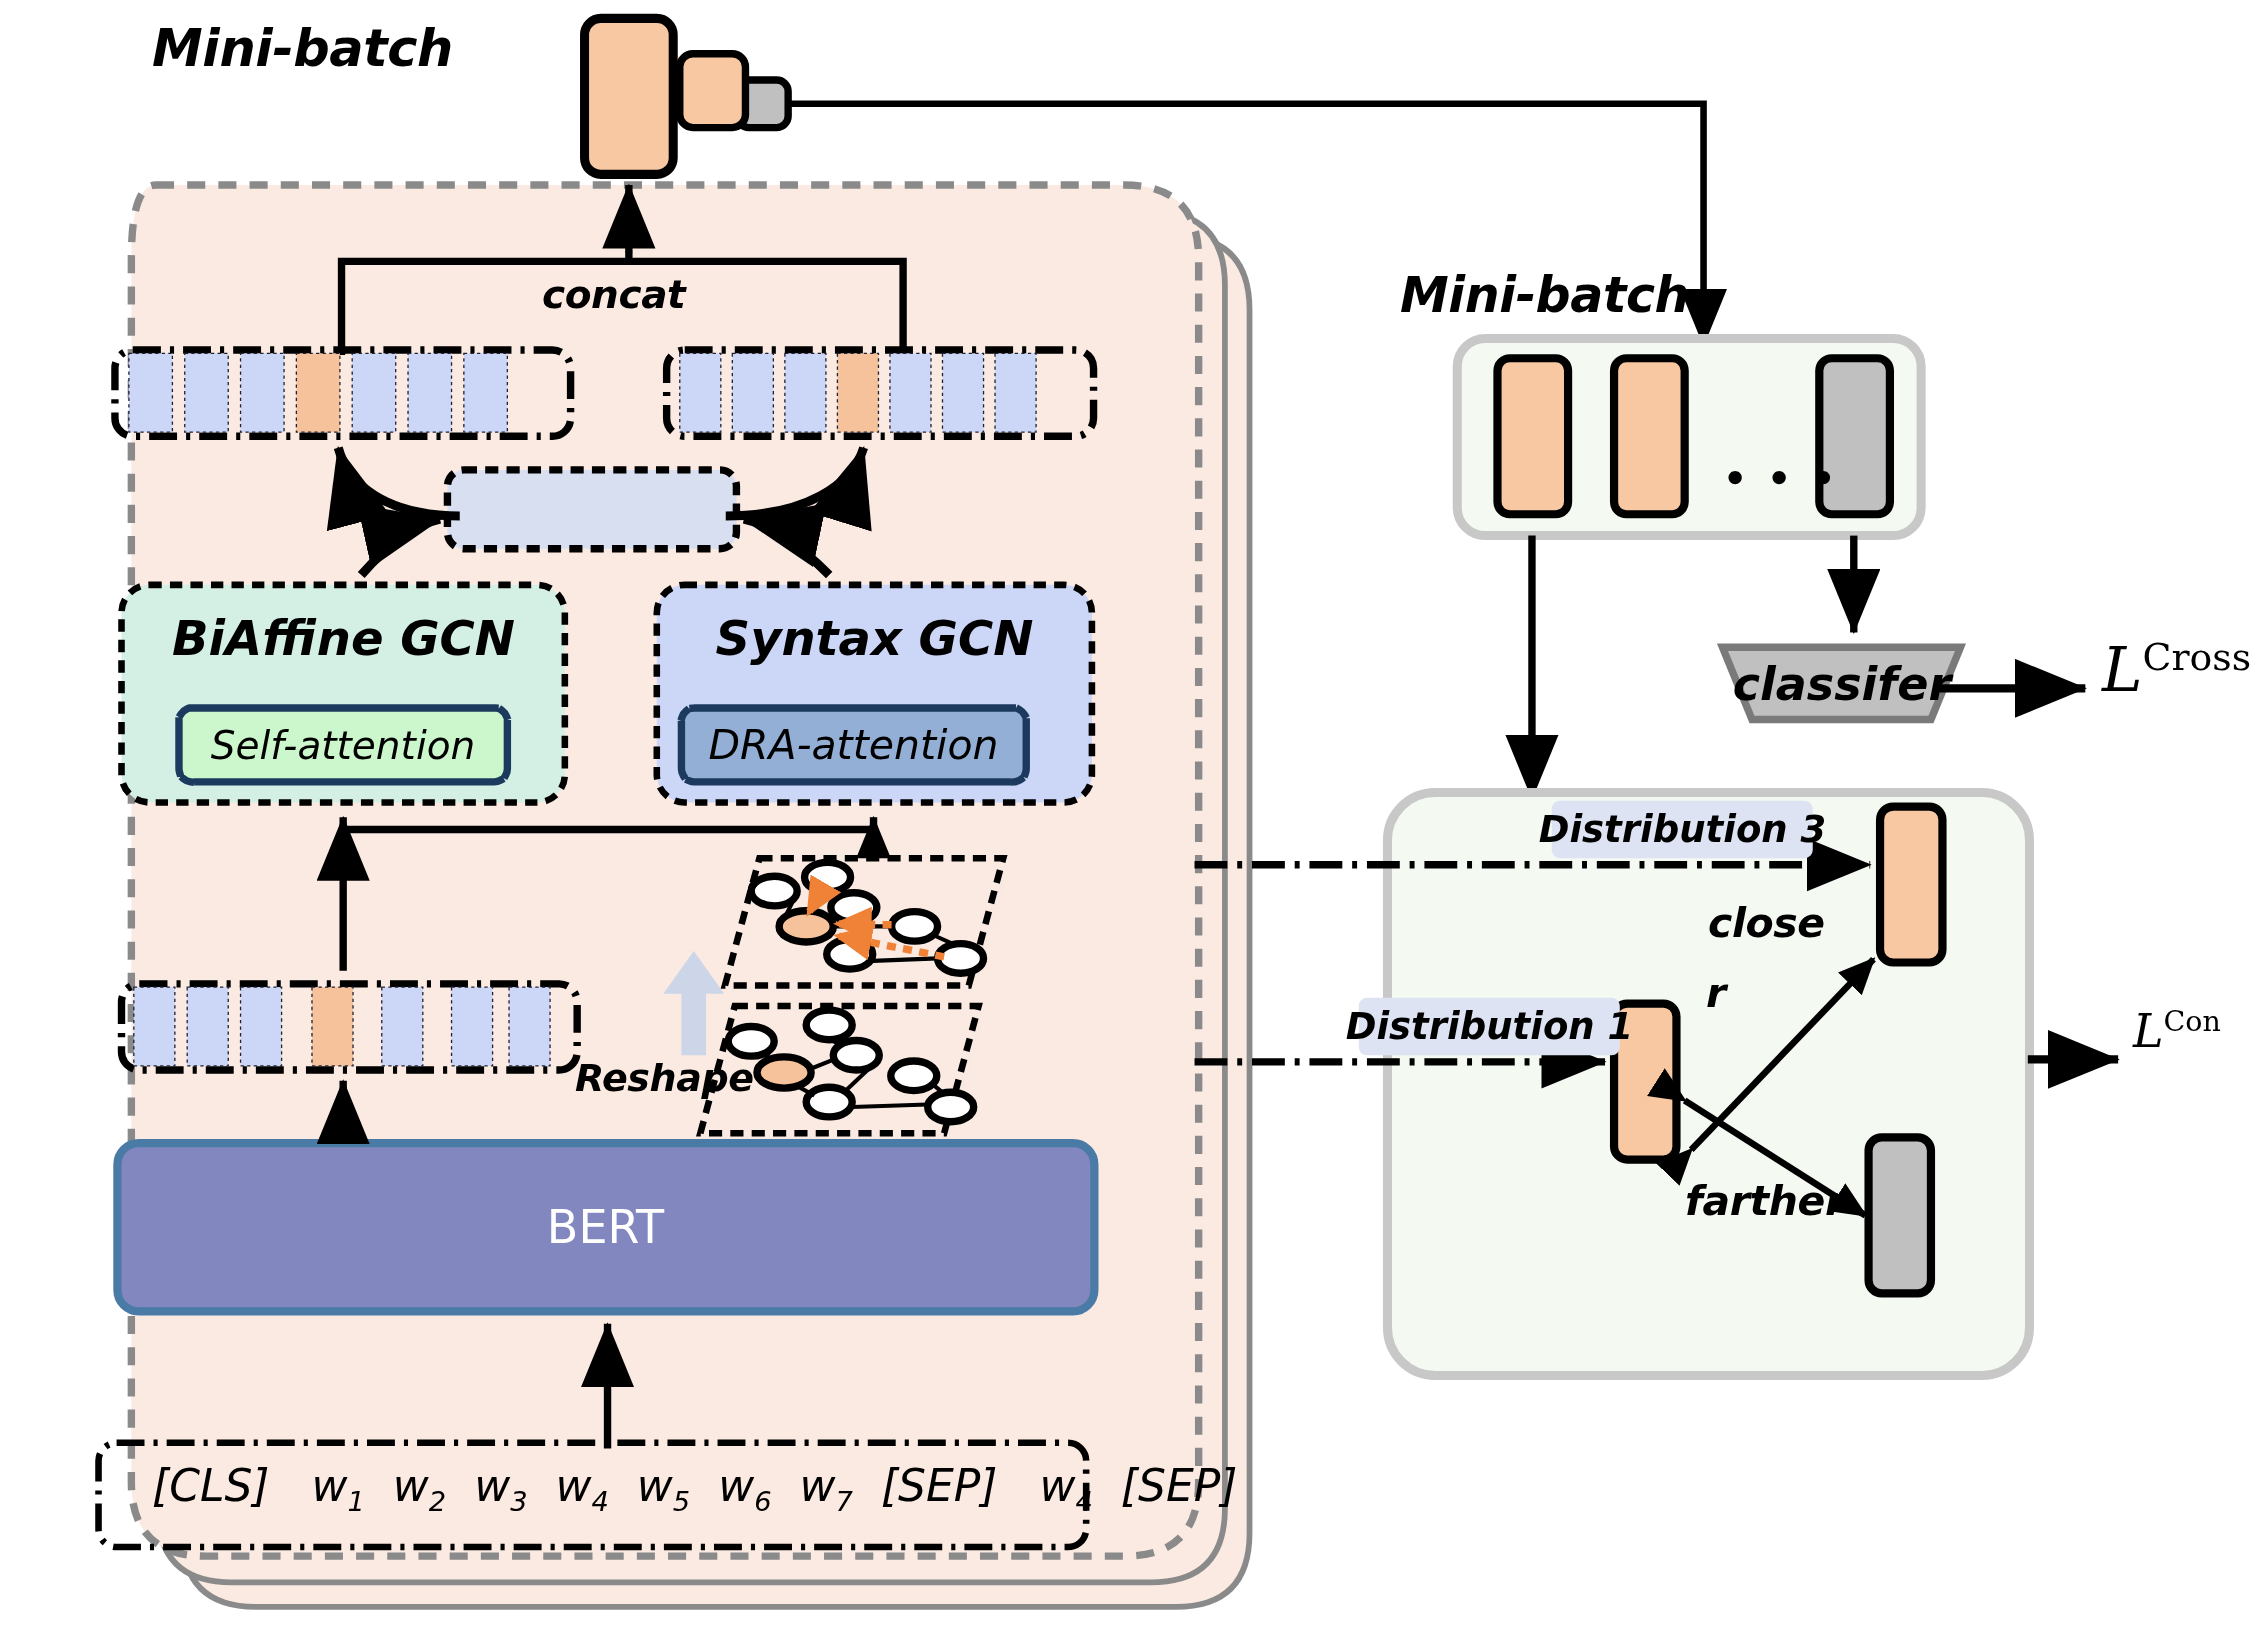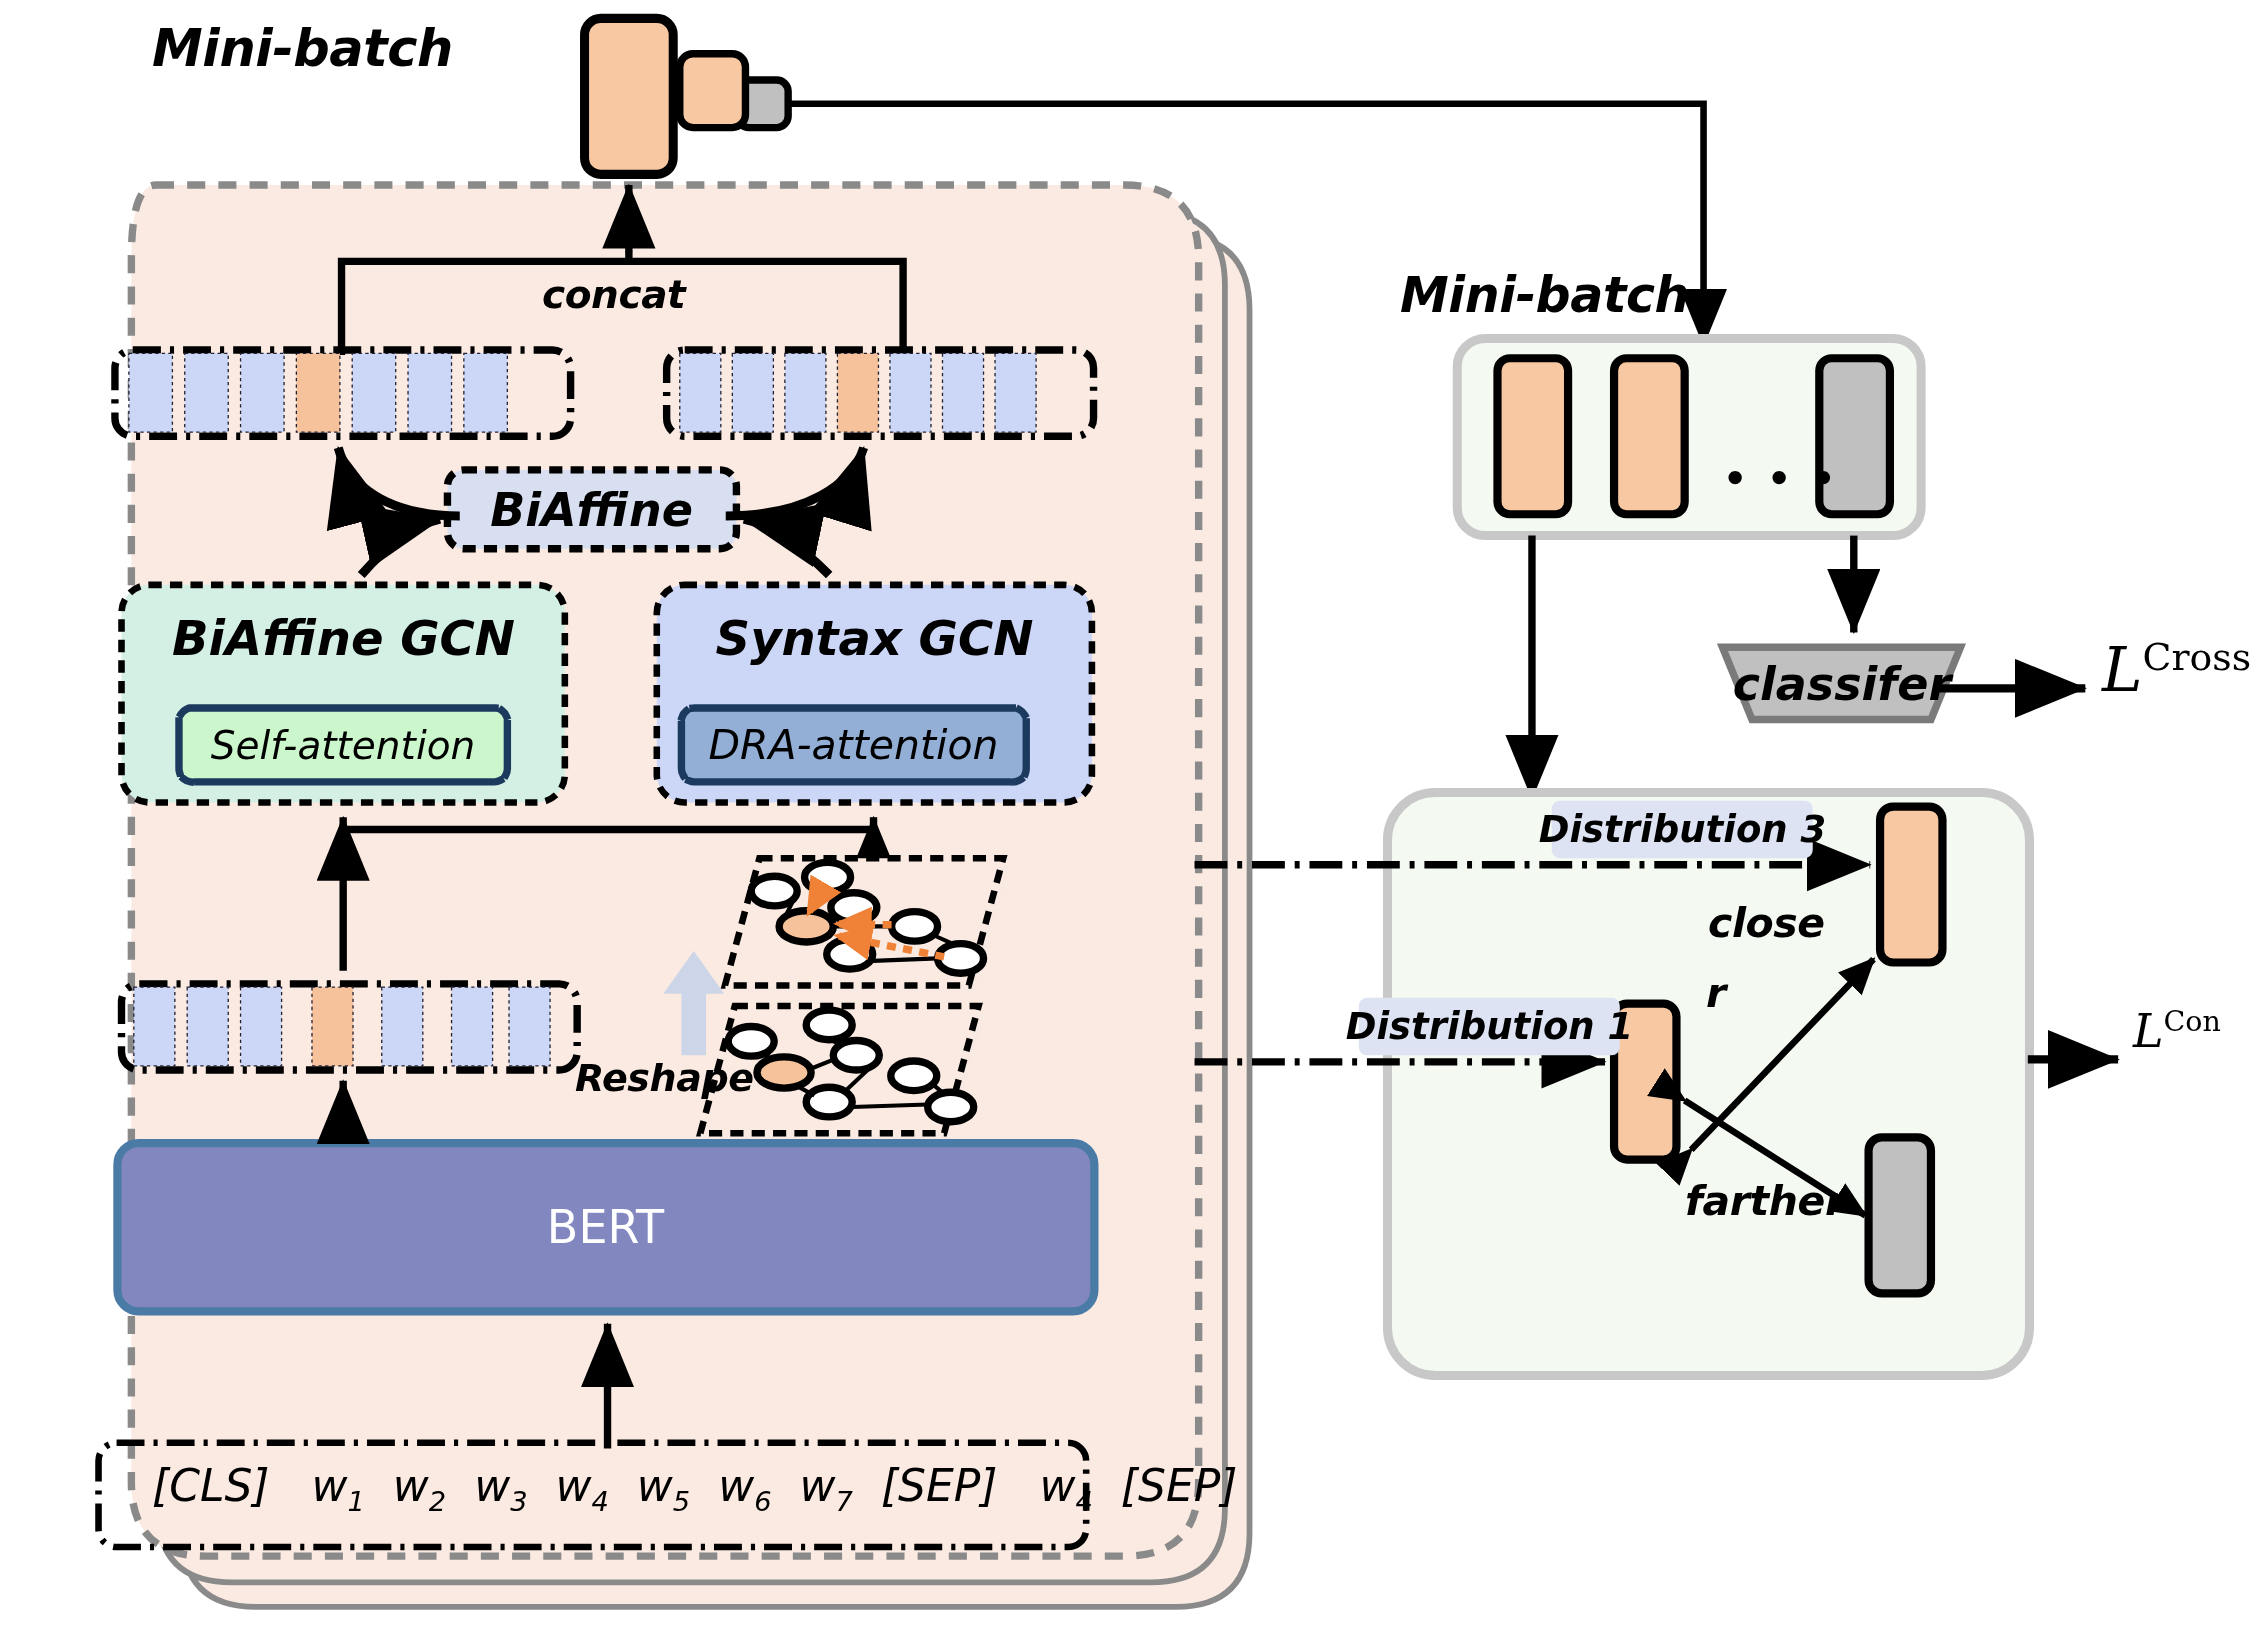--- a/index.html
+++ b/index.html
@@ -254,21 +254,20 @@
   </g>
   <g>
     <rect x="1655" y="1215" width="318" height="70" rx="10" fill="#dde3f2" stroke="none"></rect>
   </g>
 </svg>
 
 <div class="lbl" style="left:152px;top:23px;font-size:51px;">Mini-batch</div>
 
 <div class="lbl" style="left:542px;top:275px;font-size:39px;">concat</div>
 
-<div class="boxtext" style="left:447px;top:470px;width:289px;height:79px;font-size:46px;">BiAffine</div>
 
 <div class="boxtext" style="left:122px;top:609px;width:443px;height:57px;font-size:48px;">BiAffine  GCN</div>
 <div class="boxtext" style="left:179px;top:708px;width:328px;height:74px;font-size:39px;font-weight:normal;">Self-attention</div>
 
 <div class="boxtext" style="left:657px;top:609px;width:435px;height:57px;font-size:48px;">Syntax  GCN</div>
 <div class="boxtext" style="left:681px;top:708px;width:345px;height:74px;font-size:41px;font-weight:normal;">DRA-attention</div>
 
 <div class="lbl" style="left:575px;top:1059px;font-size:38px;">Reshape</div>
 
 <div class="boxtext" style="left:117px;top:1143px;width:977px;height:168px;font-size:46px;

